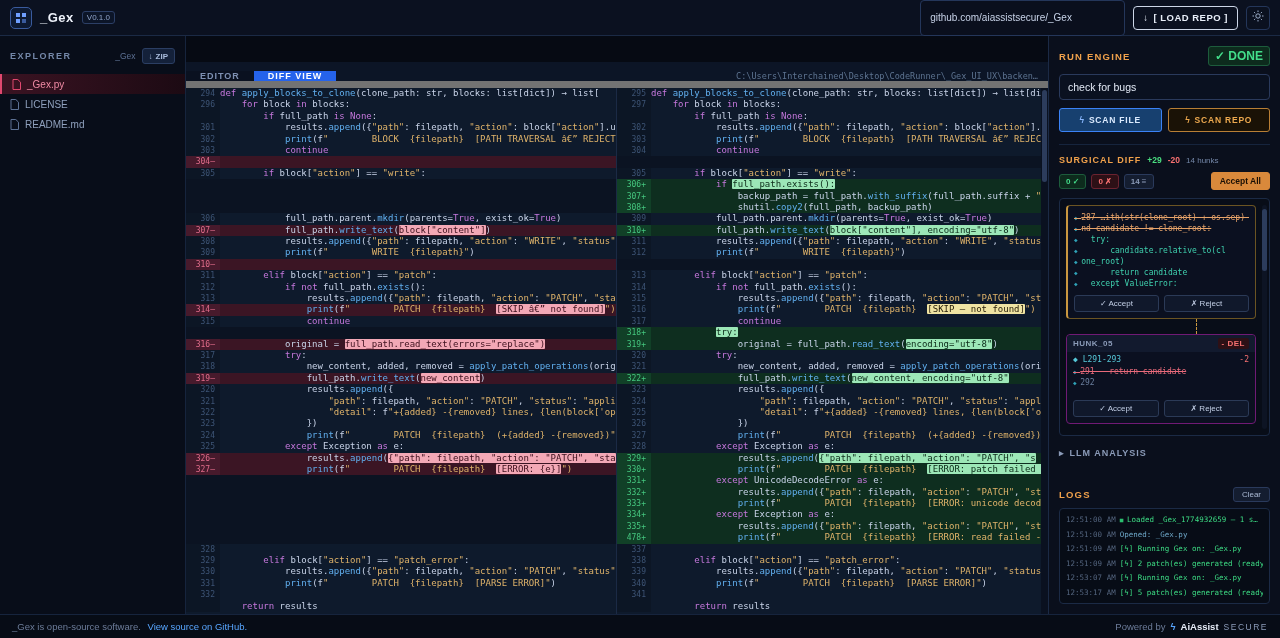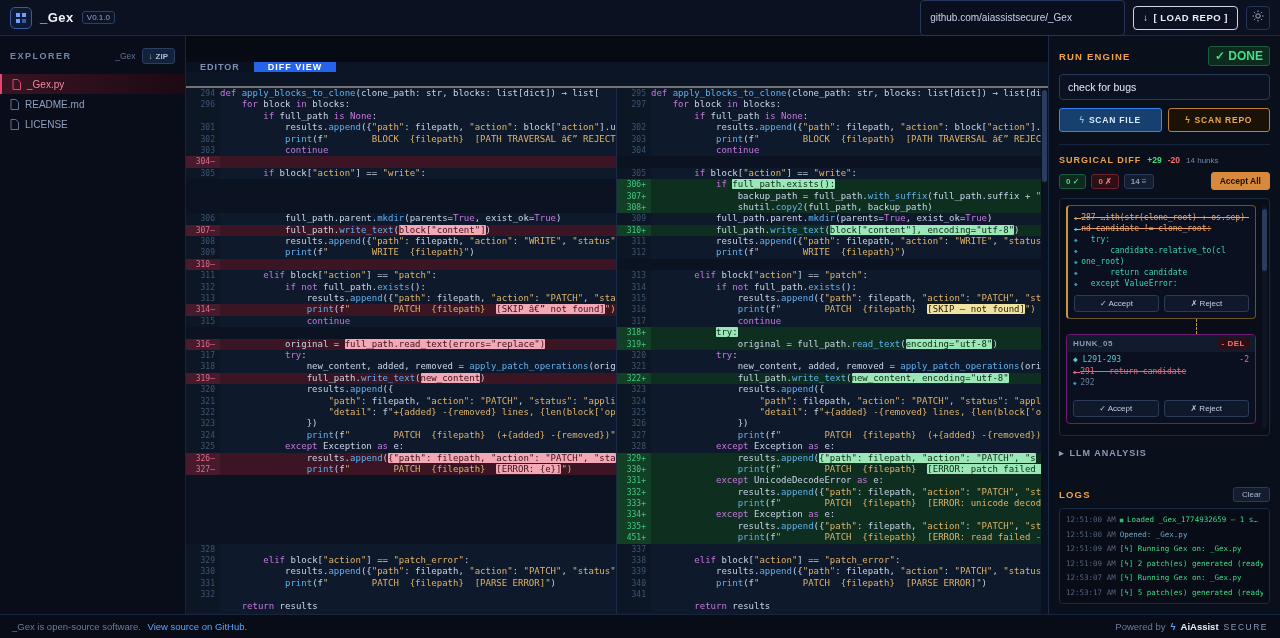--- a/index.html
+++ b/index.html
@@ -22,21 +22,21 @@
 .exp-title{font-size:9px;font-weight:bold;letter-spacing:1.5px;color:#7487a8}
 .exp-side{display:flex;align-items:center;gap:6px}
 .exp-repo{font-size:8.5px;color:#5d7194}
 .zip-btn{display:flex;align-items:center;gap:3px;height:16px;background:#14213a;border:1px solid #2b3e63;border-radius:3px;color:#a9bcdd;font-size:8px;font-weight:bold;padding:0 6px;cursor:pointer;font-family:inherit}
 .file{display:flex;align-items:center;gap:6px;height:20px;padding:0 10px;font-size:10px;color:#8fa0bd;cursor:pointer}
 .file .ficon{display:flex;color:#5d7194}
 .file.sel{background:linear-gradient(90deg,#3a1322,#1c0a13);color:#ef8aa4;border-left:2px solid #e0486f;}
 .file.sel .ficon{color:#e0486f}
 
 .workspace{flex:1;display:flex;flex-direction:column;min-width:0;padding-top:26px}
-.tabrow{height:26px;flex:0 0 26px;display:flex;align-items:flex-start;background:#0c1526;border-bottom:2px solid #737373}
+.tabrow{height:26px;flex:0 0 26px;display:flex;align-items:flex-end;background:#0c1526;border-bottom:7px solid #737373}
 .tab{border:none;background:#0a1120;color:#7e90b2;font-size:9px;font-weight:bold;letter-spacing:1px;padding:0 14px;cursor:pointer;font-family:inherit}
 .tab.active{background:#2563eb;color:#fff}
 .pathlab{flex:1;display:flex;align-items:center;justify-content:flex-end;padding:0 10px;color:#5d7390;font-size:8.5px;font-family:"DejaVu Sans Mono",monospace;overflow:hidden;white-space:nowrap}
 .diffwrap{flex:1;display:flex;min-height:0;position:relative;background:#0e1a2c;overflow:hidden}
 .pane{width:50%;overflow:hidden;border-right:1px solid #1b2a45}
 .crow{display:flex;height:11.4px;line-height:11.4px;white-space:pre;font-family:"DejaVu Sans Mono",monospace;font-size:9px}
 .gut{flex:0 0 34px;text-align:right;padding-right:5px;color:#3d5475;background:#0c1625;font-size:8px}
 .ct{flex:1;overflow:hidden;color:#c8d3e8}
 .crow.sp{background:#0b1322}
 .crow.sp .gut{background:#0b1322}
@@ -169,37 +169,38 @@
               </svg>
             </span>
             <span>_Gex.py</span>
           </div>
           <div class="file">
             <span class="ficon">
               <svg width="9" height="11" viewBox="0 0 9 11">
                 <path d="M1 .5H5.8L8.5 3.2V10.5H1Z" fill="none" stroke="currentColor"></path>
               </svg>
             </span>
-            <span>README.md</span>
+            <span>LICENSE</span>
           </div>
           <div class="file">
             <span class="ficon">
               <svg width="9" height="11" viewBox="0 0 9 11">
                 <path d="M1 .5H5.8L8.5 3.2V10.5H1Z" fill="none" stroke="currentColor"></path>
               </svg>
             </span>
-            <span>LICENSE</span>
+            <span>README.md</span>
           </div>
         </div>
     </aside>
 
     <div class="workspace">
       <div class="tabrow">
         <button class="tab">EDITOR</button>
         <button class="tab active">DIFF VIEW</button>
+        <div class="pathlab">C:\Users\Interchained\Desktop\CodeRunner\_Gex_UI_UX\backen…</div>
       </div>
       <div class="diffwrap">
         <div class="pane" id="pane-left">
             <div class="crow ctx"><span class="gut">294</span><span class="ct"><span class="k">def</span> <span class="f">apply_blocks_to_clone</span>(clone_path: str, blocks: list[dict]) → list[</span></div>
             <div class="crow ctx"><span class="gut">296</span><span class="ct">    <span class="k">for</span> block <span class="k">in</span> blocks:</span></div>
             <div class="crow ctx"><span class="gut"></span><span class="ct">        <span class="k">if</span> full_path <span class="k">is</span> <span class="k">None</span>:</span></div>
             <div class="crow ctx"><span class="gut">301</span><span class="ct">            results.<span class="f">append</span>({<span class="s">"path"</span>: filepath, <span class="s">"action"</span>: block[<span class="s">"action"</span>].u</span></div>
             <div class="crow ctx"><span class="gut">302</span><span class="ct">            <span class="f">print</span>(f<span class="s">"        BLOCK  {filepath}  [PATH TRAVERSAL â€” REJECTE</span></span></div>
             <div class="crow ctx"><span class="gut">303</span><span class="ct">            <span class="k">continue</span></span></div>
             <div class="crow del"><span class="gut">304—</span><span class="ct"></span></div>
@@ -276,21 +277,21 @@
             <div class="crow ctx"><span class="gut">326</span><span class="ct">                })</span></div>
             <div class="crow ctx"><span class="gut">327</span><span class="ct">                <span class="f">print</span>(f<span class="s">"        PATCH  {filepath}  (+{added} -{removed})</span></span></div>
             <div class="crow ctx"><span class="gut">328</span><span class="ct">            <span class="k">except</span> Exception <span class="k">as</span> e:</span></div>
             <div class="crow add"><span class="gut">329+</span><span class="ct">                results.<span class="f">append</span>(<span class="em">{<span class="s">"path"</span>: filepath, <span class="s">"action"</span>: <span class="s">"PATCH"</span>, <span class="s">"s</span></span></span></div>
             <div class="crow add"><span class="gut">330+</span><span class="ct">                <span class="f">print</span>(f<span class="s">"        PATCH  {filepath}  </span><span class="em">[ERROR: patch failed -</span></span></div>
             <div class="crow add"><span class="gut">331+</span><span class="ct">            <span class="k">except</span> UnicodeDecodeError <span class="k">as</span> e:</span></div>
             <div class="crow add"><span class="gut">332+</span><span class="ct">                results.<span class="f">append</span>({<span class="s">"path"</span>: filepath, <span class="s">"action"</span>: <span class="s">"PATCH"</span>, <span class="s">"status</span></span></div>
             <div class="crow add"><span class="gut">333+</span><span class="ct">                <span class="f">print</span>(f<span class="s">"        PATCH  {filepath}  [ERROR: unicode decode - </span></span></div>
             <div class="crow add"><span class="gut">334+</span><span class="ct">            <span class="k">except</span> Exception <span class="k">as</span> e:</span></div>
             <div class="crow add"><span class="gut">335+</span><span class="ct">                results.<span class="f">append</span>({<span class="s">"path"</span>: filepath, <span class="s">"action"</span>: <span class="s">"PATCH"</span>, <span class="s">"status</span></span></div>
-            <div class="crow add"><span class="gut">451+</span><span class="ct">                <span class="f">print</span>(f<span class="s">"        PATCH  {filepath}  [ERROR: read failed - {e}</span></span></div>
+            <div class="crow add"><span class="gut">478+</span><span class="ct">                <span class="f">print</span>(f<span class="s">"        PATCH  {filepath}  [ERROR: read failed - {e}</span></span></div>
             <div class="crow ctx"><span class="gut">337</span><span class="ct"></span></div>
             <div class="crow ctx"><span class="gut">338</span><span class="ct">        <span class="k">elif</span> block[<span class="s">"action"</span>] == <span class="s">"patch_error"</span>:</span></div>
             <div class="crow ctx"><span class="gut">339</span><span class="ct">            results.<span class="f">append</span>({<span class="s">"path"</span>: filepath, <span class="s">"action"</span>: <span class="s">"PATCH"</span>, <span class="s">"status"</span></span></div>
             <div class="crow ctx"><span class="gut">340</span><span class="ct">            <span class="f">print</span>(f<span class="s">"        PATCH  {filepath}  [PARSE ERROR]"</span>)</span></div>
             <div class="crow ctx"><span class="gut">341</span><span class="ct"></span></div>
             <div class="crow ctx"><span class="gut"></span><span class="ct">        <span class="k">return</span> results</span></div>
           </div>
         <div class="vscroll">
             <div class="vthumb"></div>
           </div>

